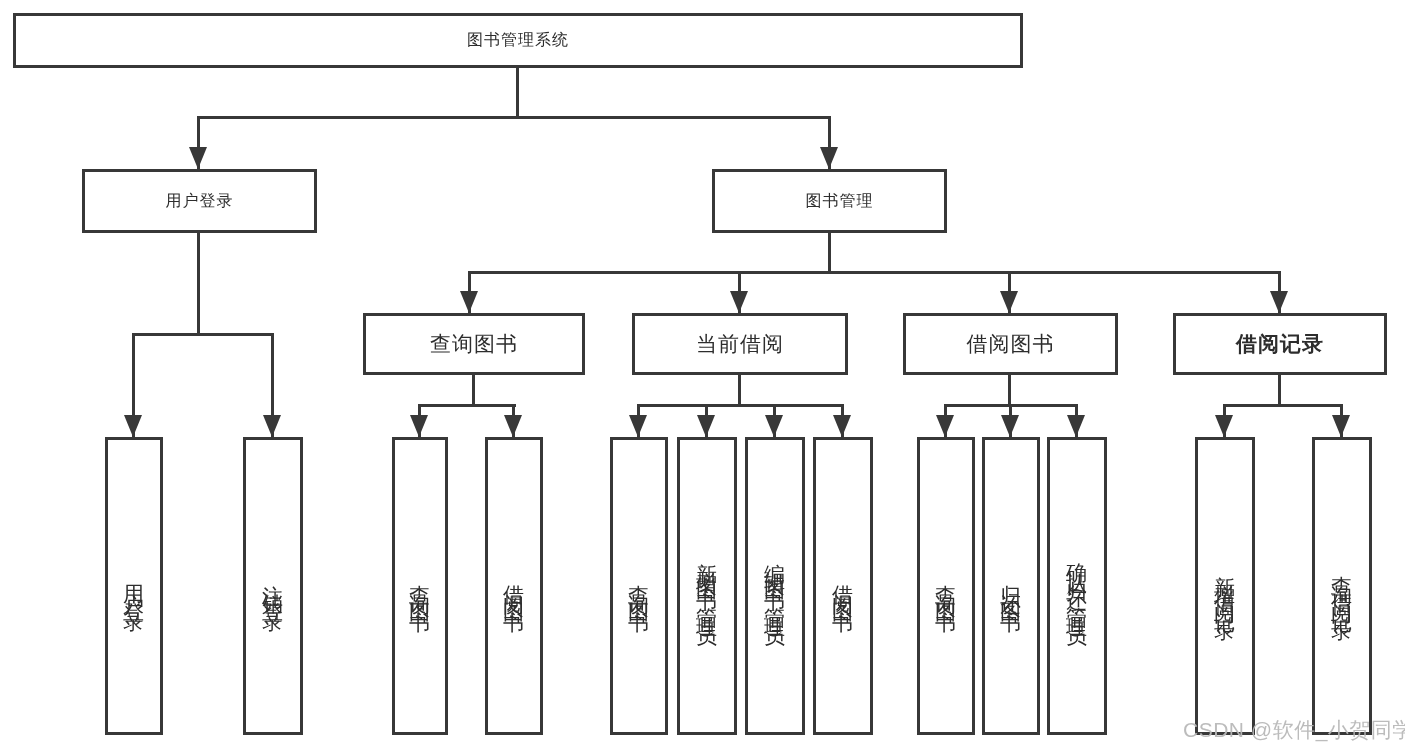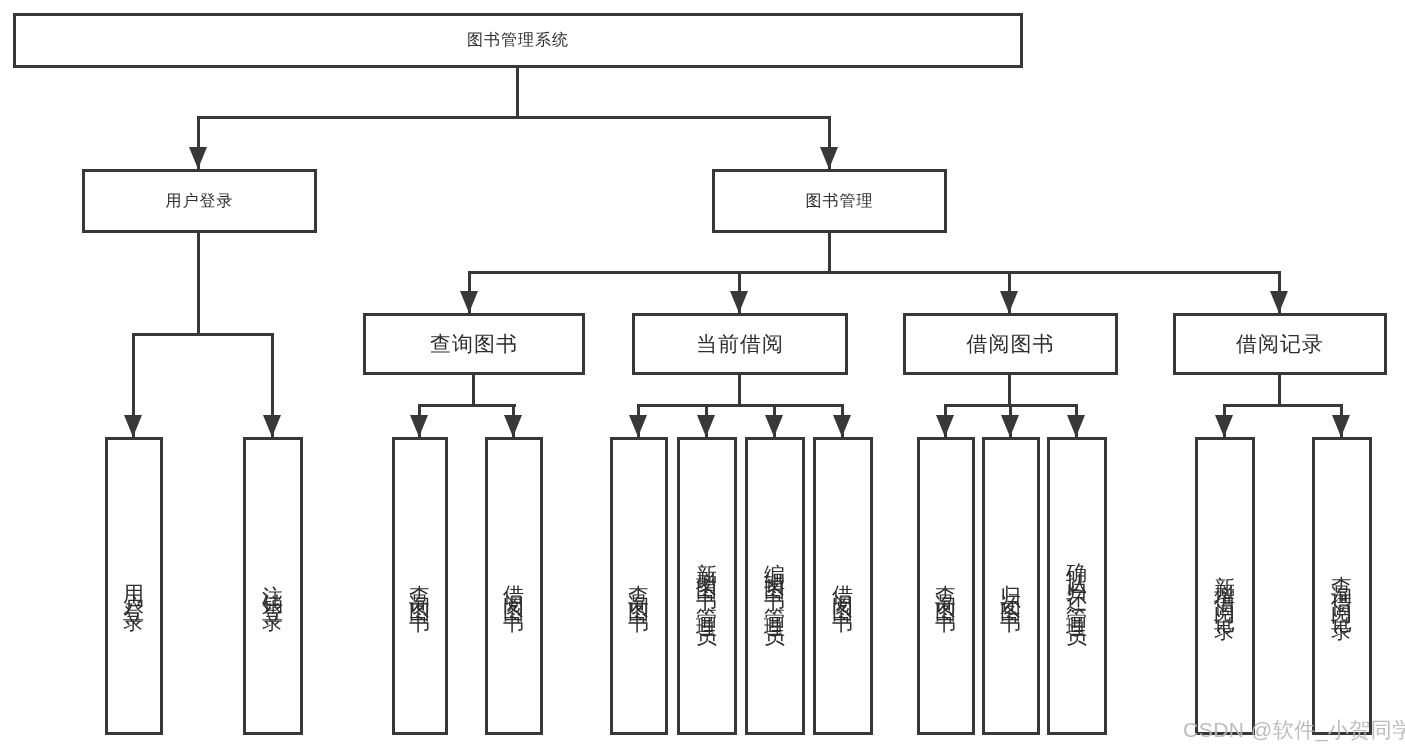--- a/index.html
+++ b/index.html
@@ -93,21 +93,21 @@
   <div class="lv" style="left:1008px;top:271px;height:42px;"></div>
   <div class="lv" style="left:1278px;top:271px;height:42px;"></div>
   <div class="arrow" style="left:460px;top:291px;"></div>
   <div class="arrow" style="left:730px;top:291px;"></div>
   <div class="arrow" style="left:1000px;top:291px;"></div>
   <div class="arrow" style="left:1270px;top:291px;"></div>
 
   <div class="hbox" style="left:363px;top:313px;width:222px;height:62px;font-size:21px;">查询图书</div>
   <div class="hbox" style="left:632px;top:313px;width:216px;height:62px;font-size:21px;">当前借阅</div>
   <div class="hbox" style="left:903px;top:313px;width:215px;height:62px;font-size:21px;">借阅图书</div>
-  <div class="hbox" style="left:1173px;top:313px;width:214px;height:62px;font-size:21px;">借阅记录</div>
+  <div class="hbox" style="left:1173px;top:313px;width:214px;height:62px;font-size:21px;font-weight:bold;">借阅记录</div>
 
   <div class="lv" style="left:472px;top:375px;height:31px;"></div>
   <div class="lh" style="left:418px;top:404px;width:98px;"></div>
   <div class="lv" style="left:418px;top:404px;height:33px;"></div>
   <div class="lv" style="left:512px;top:404px;height:33px;"></div>
   <div class="arrow" style="left:410px;top:415px;"></div>
   <div class="arrow" style="left:504px;top:415px;"></div>
 
   <div class="lv" style="left:738px;top:375px;height:31px;"></div>
   <div class="lh" style="left:637px;top:404px;width:207px;"></div>

